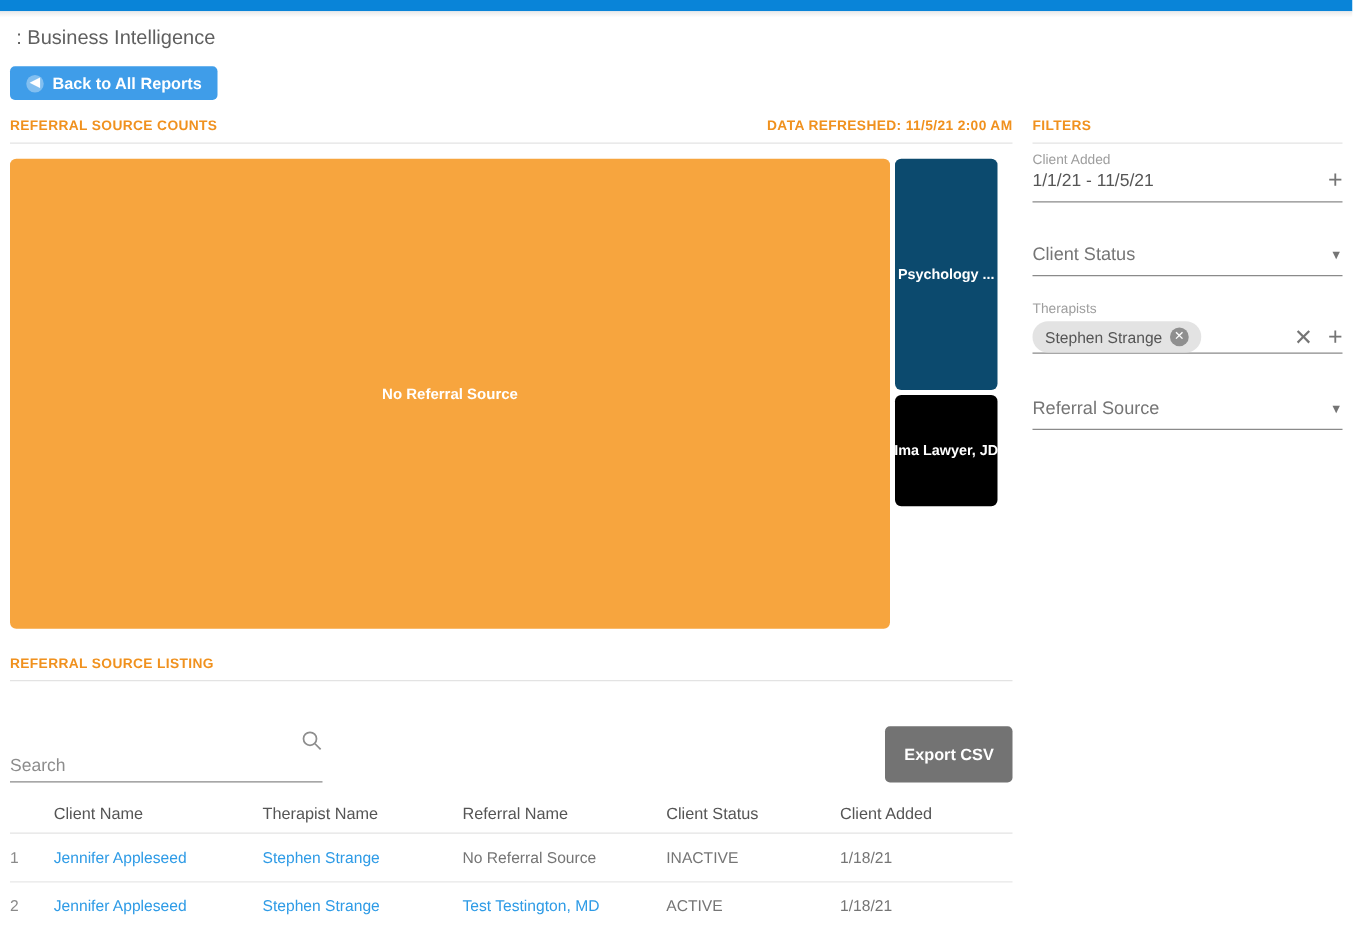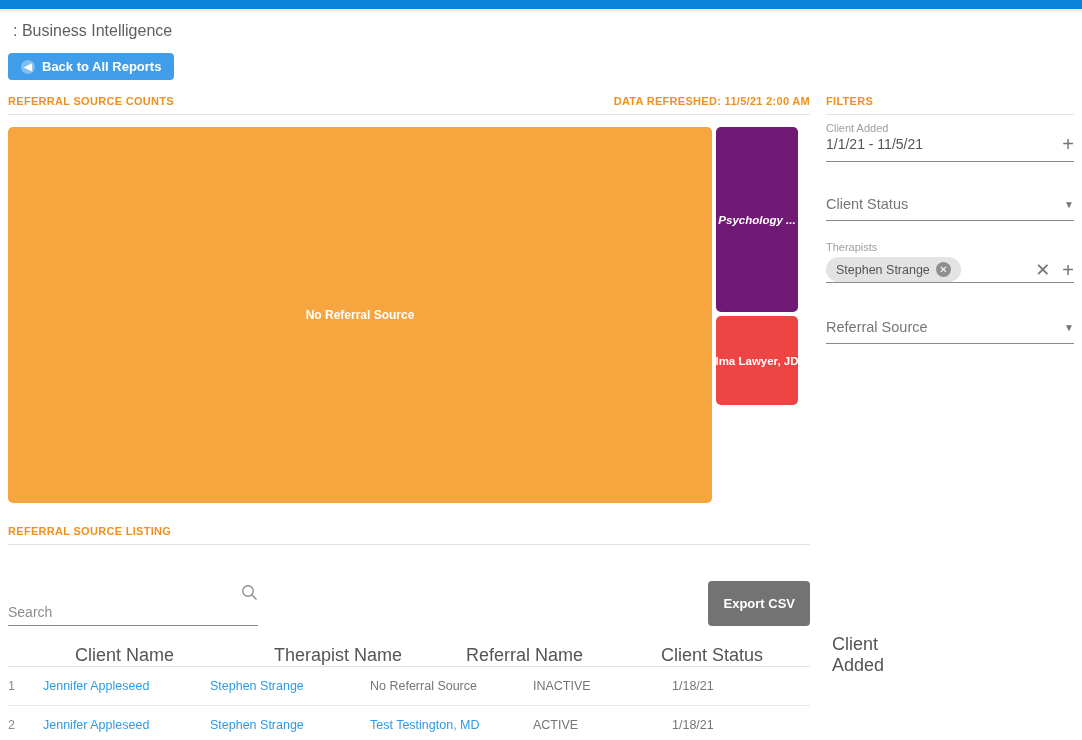--- a/index.html
+++ b/index.html
@@ -51,21 +51,21 @@
     font-family:"Liberation Sans", sans-serif; background:transparent;margin-top:40px; }
   .search-input::placeholder { color:#8d8d8d; }
   .export-btn { background:#737373; color:#fff; font-weight:bold; font-size:13px;
     border:none; border-radius:4px; padding:15px 15px; cursor:pointer; }
 
   
   .table { margin-top:8px; width:802px; }
   .tr { display:grid; grid-template-columns:35px 167px 160px 163px 139px 1fr;
     align-items:center; }
   .thead { height:33px; border-bottom:1px solid #e3e3e3; color:#555;
-    font-size:18px;gap:32px; }
+    font-size:13px; }
   .tbody .tr { height:39px; border-bottom:1px solid #e8e8e8; font-size:12.5px;
     color:#757575; }
   .cell-index { color:#8a8a8a; }
   .link { color:#2e9be6; text-decoration:none; cursor:pointer; }
 
   
   .filter-field { border-bottom:1px solid #8a8a8a; }
   .f-label { font-size:11px; color:#9e9e9e; }
   .f-row { display:flex; align-items:center; justify-content:space-between; }
   .f-value { font-size:14px; color:#555; }
@@ -107,24 +107,24 @@
         <span class="section-title">REFERRAL SOURCE COUNTS</span>
         <span class="section-title">DATA REFRESHED: 11/5/21 2:00 AM</span>
       </div>
       <div class="divider"></div>
 
       <div class="treemap">
         <div class="tm-node tm-main" style="background: rgb(247, 165, 62);">
           <span class="tm-label">No Referral Source</span>
         </div>
         <div class="tm-col">
-          <div class="tm-node tm-a" style="background: #701a75; font-style: italic;">
+          <div class="tm-node tm-a" style="background: #0c4a6e;">
             <span class="tm-label">Psychology ...</span>
           </div>
-          <div class="tm-node tm-b" style="background: #ef4444;">
+          <div class="tm-node tm-b" style="background: #000000;">
             <span class="tm-label">Ima Lawyer, JD</span>
           </div>
         </div>
       </div>
 
       <div class="section-head listing-head">
         <span class="section-title">REFERRAL SOURCE LISTING</span>
       </div>
       <div class="divider"></div>
 

